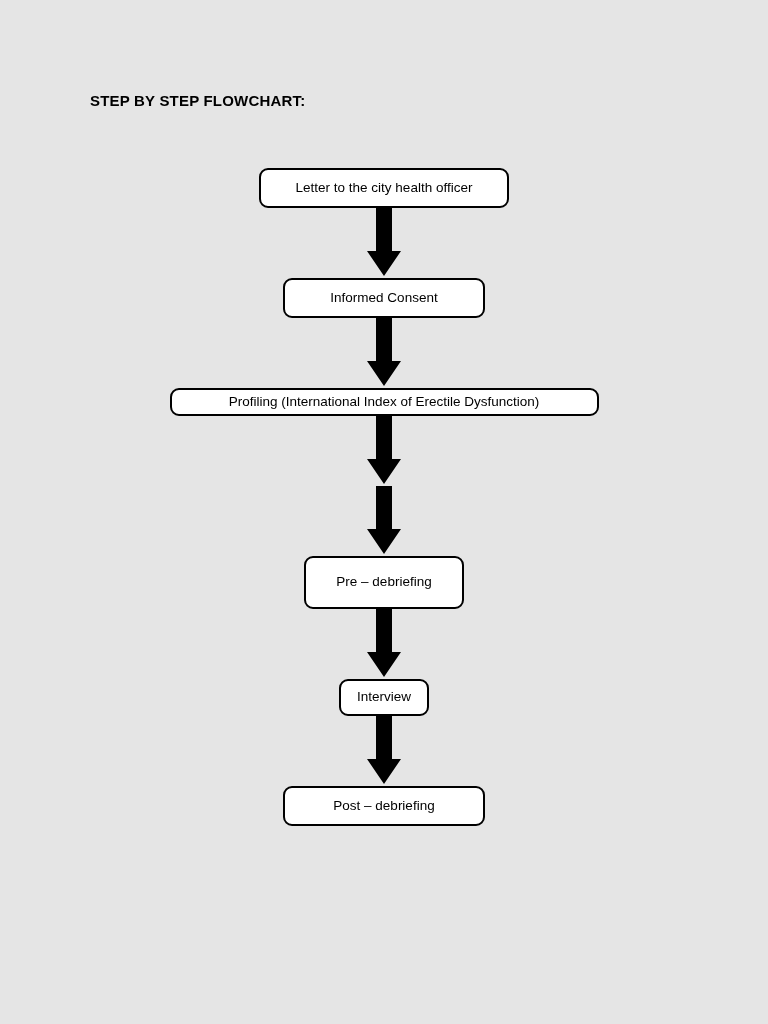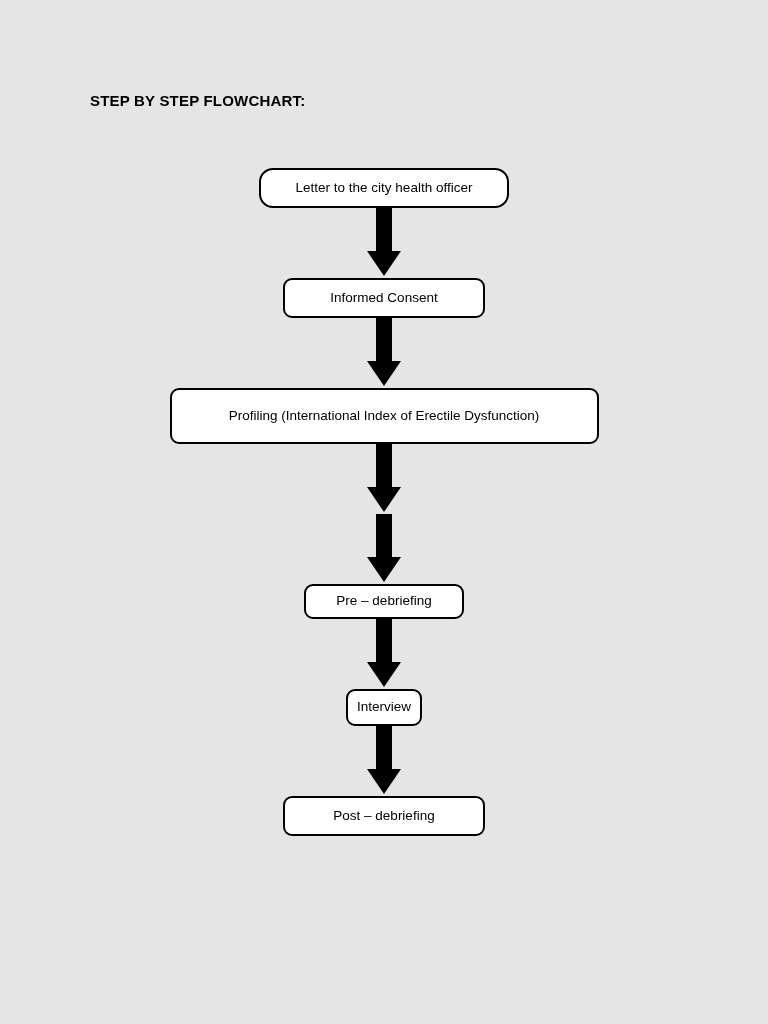--- a/index.html
+++ b/index.html
@@ -60,26 +60,26 @@
     align-items: center;
     justify-content: center;
     text-align: center;
     font-size: 13.5px;
     line-height: 1.2;
     color: #000000;
     padding: 0 14px;
     white-space: nowrap;
   }
 
-  .node-size-xl { width: 429px; height: 56px; }
-  .node-size-l  { width: 250px; height: 40px; border-radius: 14px; }
+  .node-size-xl { width: 429px; height: 28px; }
+  .node-size-l  { width: 250px; height: 40px; }
   .node-size-m  { width: 202px; height: 40px; }
-  .node-size-s  { width: 160px; height: 35px; }
+  .node-size-s  { width: 160px; height: 53px; }
   .node-size-xs { width: 91px;  height: 37px; }
-  .node-size-sm { width: 76px;  height: 37px; }
+  .node-size-sm { width: 90px;  height: 37px; }
 
   .connector {
     width: 40px;
     height: 70px;
     display: block;
   }
 
   .connector svg {
     display: block;
     width: 40px;

